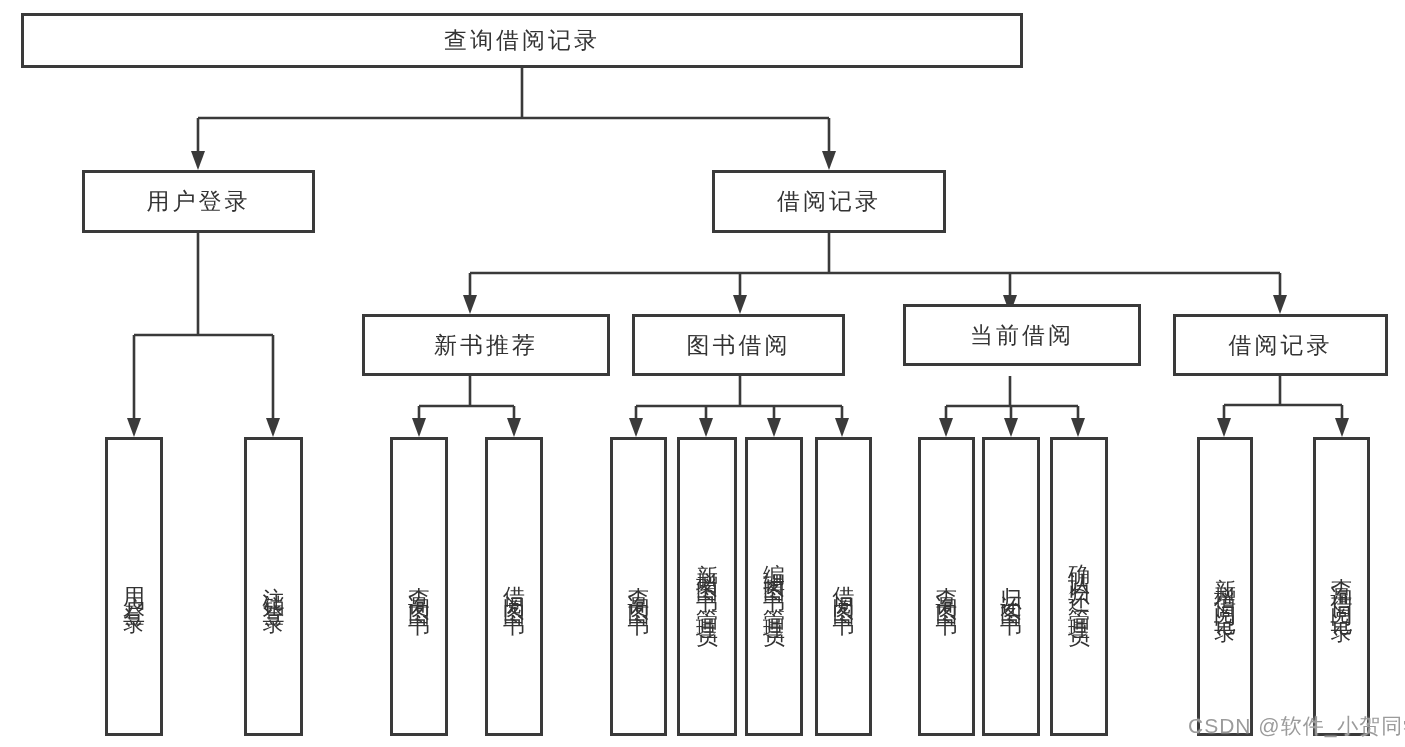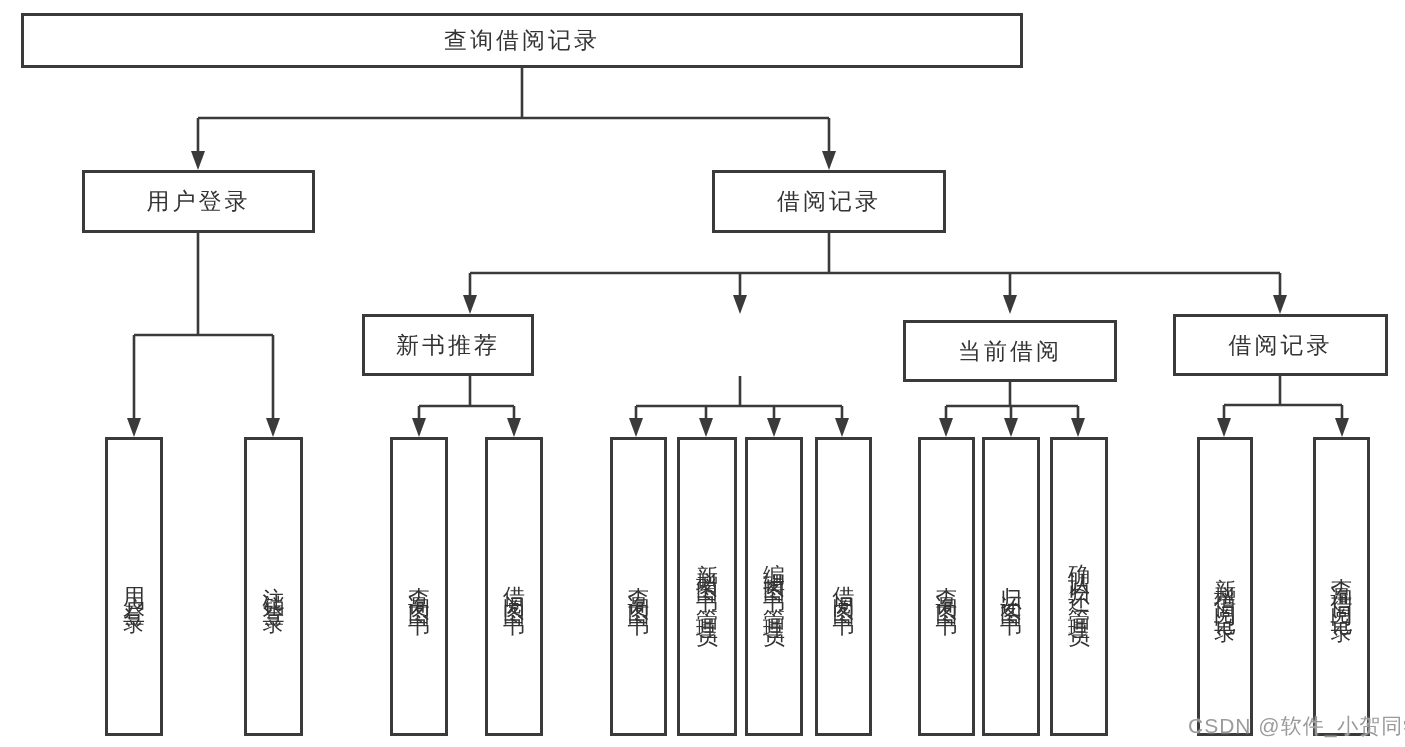--- a/index.html
+++ b/index.html
@@ -116,24 +116,27 @@
     <span>查询借阅记录</span>
   </div>
 
   <div class="node h" style="left:82px;top:170px;width:233px;height:63px">
     <span>用户登录</span>
   </div>
   <div class="node h" style="left:712px;top:170px;width:234px;height:63px">
     <span>借阅记录</span>
   </div>
 
-  <div class="node h" style="left:362px;top:314px;width:172px;height:62px">
+  <div class="node h" style="left:362px;top:314px;width:248px;height:62px">
     <span>新书推荐</span>
   </div>
-  <div class="node h" style="left:903px;top:320px;width:214px;height:62px">
+  <div class="node h" style="left:632px;top:314px;width:213px;height:62px">
+    <span>图书借阅</span>
+  </div>
+  <div class="node h" style="left:903px;top:304px;width:238px;height:62px">
     <span>当前借阅</span>
   </div>
   <div class="node h" style="left:1173px;top:314px;width:215px;height:62px">
     <span>借阅记录</span>
   </div>
 
   <div class="node v" style="left:105px;top:437px;width:58px;height:299px">
     <span>用户登录</span>
   </div>
   <div class="node v" style="left:244px;top:437px;width:59px;height:299px">

